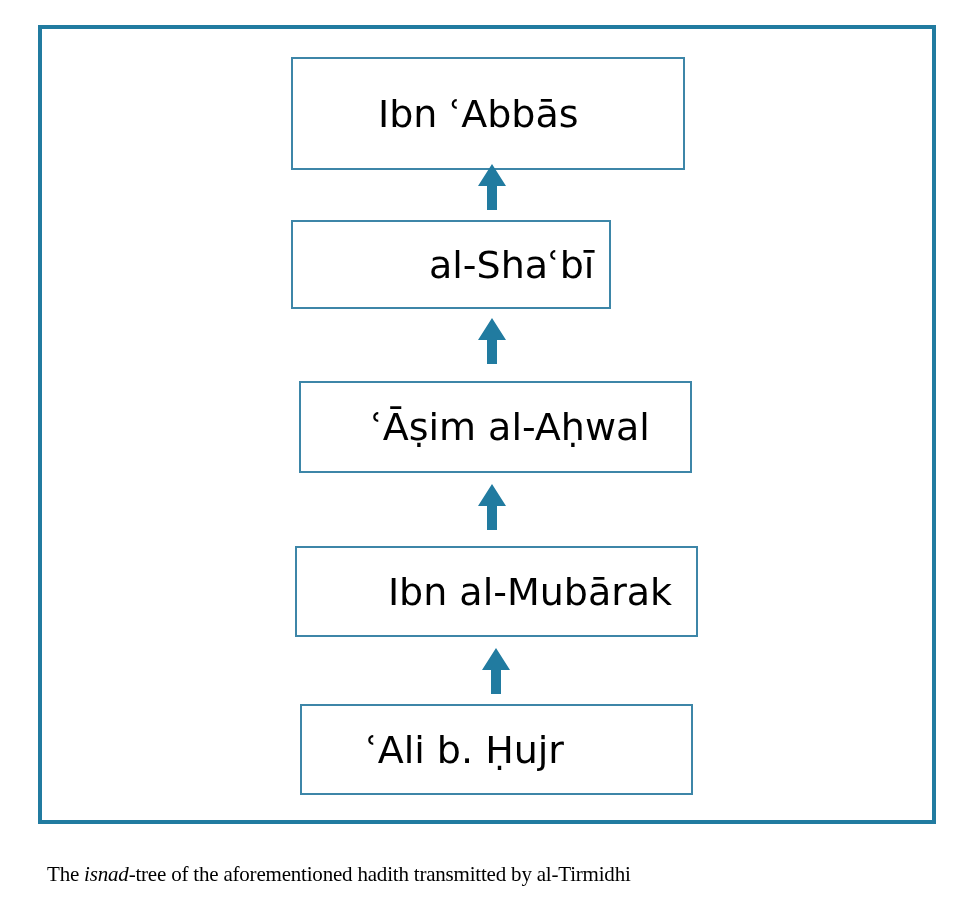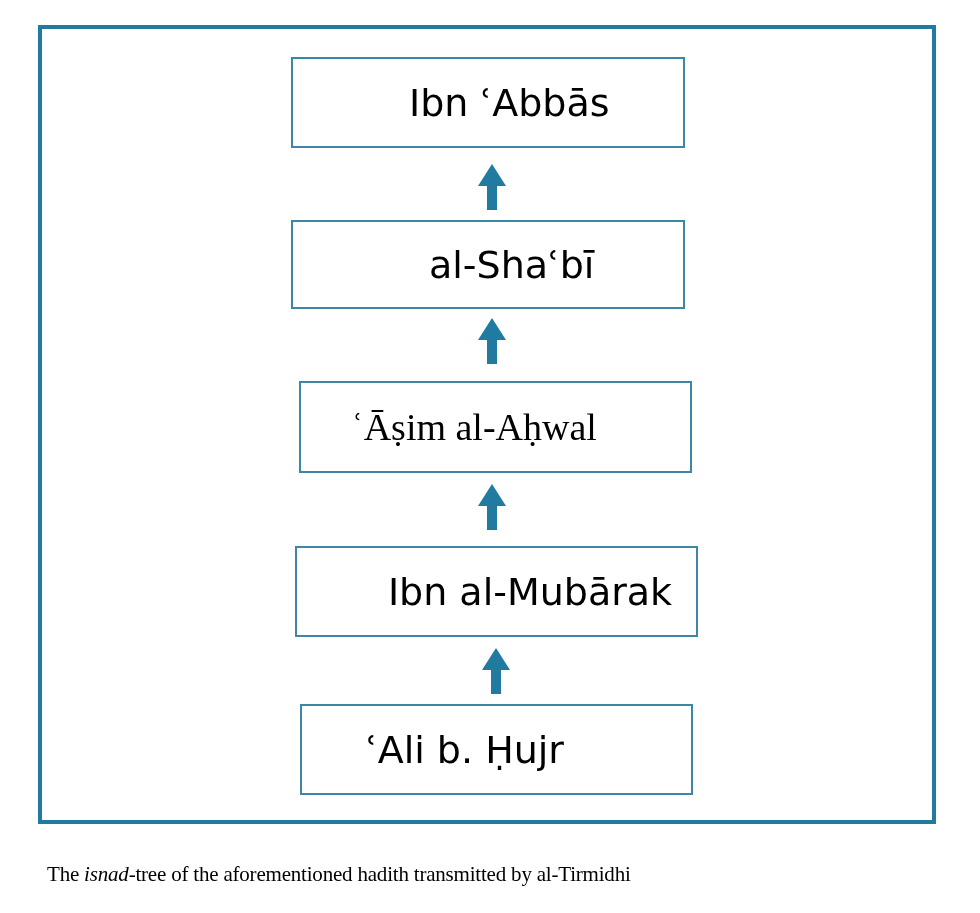--- a/index.html
+++ b/index.html
@@ -57,41 +57,41 @@
     }
     .caption em {
       font-style: italic;
     }
   </style>
 </head>
 <body>
 
 <div class="frame"></div>
 
-<div class="node" style="left:291px; top:57px; width:394px; height:91px; padding-left:116px;">
+<div class="node" style="left:291px; top:57px; width:394px; height:113px; padding-left:85px;">
   <span>Ibn ʿAbbās</span>
 </div>
 
 <div class="arrow" style="left:477px; top:164px;">
   <svg width="30" height="48" viewBox="0 0 30 48">
     <polygon points="15,0 29,22 20,22 20,46 10,46 10,22 1,22" fill="#217ba0"></polygon>
   </svg>
 </div>
 
-<div class="node" style="left:291px; top:220px; width:394px; height:89px; padding-left:136px;">
+<div class="node" style="left:291px; top:220px; width:320px; height:89px; padding-left:136px;">
   <span>al-Shaʿbī</span>
 </div>
 
 <div class="arrow" style="left:477px; top:318px;">
   <svg width="30" height="48" viewBox="0 0 30 48">
     <polygon points="15,0 29,22 20,22 20,46 10,46 10,22 1,22" fill="#217ba0"></polygon>
   </svg>
 </div>
 
-<div class="node" style="left:299px; top:381px; width:393px; height:92px; padding-left:50px;font-family:Liberation Serif, serif;">
+<div class="node" style="left:299px; top:381px; width:393px; height:92px; padding-left:70px;">
   <span>ʿĀṣim al-Aḥwal</span>
 </div>
 
 <div class="arrow" style="left:477px; top:484px;">
   <svg width="30" height="48" viewBox="0 0 30 48">
     <polygon points="15,0 29,22 20,22 20,46 10,46 10,22 1,22" fill="#217ba0"></polygon>
   </svg>
 </div>
 
 <div class="node" style="left:295px; top:546px; width:403px; height:91px; padding-left:67px;justify-content:center;">

